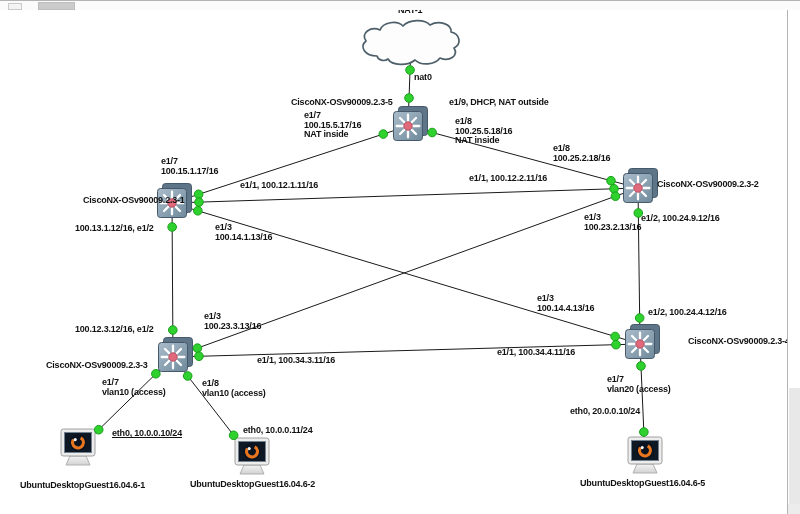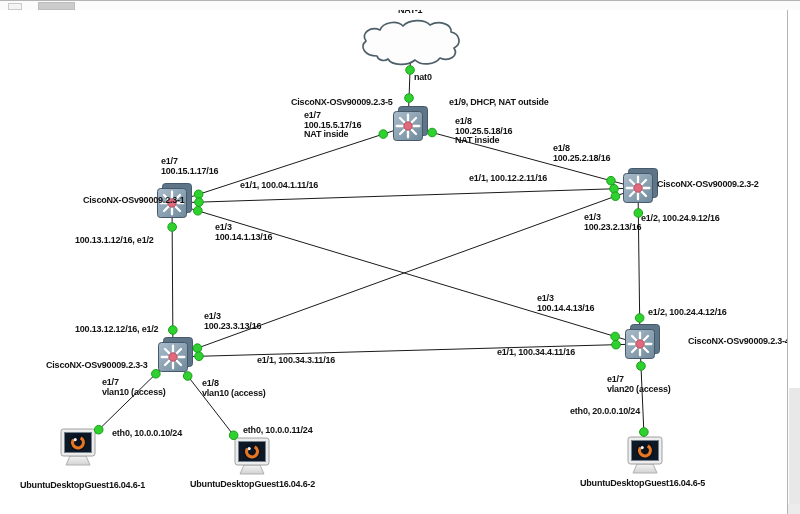--- a/index.html
+++ b/index.html
@@ -246,45 +246,45 @@
       <div class="lbl" style="left: 414px; top: 73px;">nat0</div>
       <div class="lbl" style="left: 419px; top: 98px; margin-left: 30px;">e1/9, DHCP, NAT outside</div>
       <div class="lbl" style="left: 304px; top: 111px;">e1/7
 100.15.5.17/16
 NAT inside</div>
       <div class="lbl" style="left: 455px; top: 117px;">e1/8
 100.25.5.18/16
 NAT inside</div>
       <div class="lbl" style="left: 161px; top: 157px;">e1/7
 100.15.1.17/16</div>
-      <div class="lbl" style="left: 240px; top: 181px;">e1/1, 100.04.1.11/16</div>
+      <div class="lbl" style="left: 240px; top: 181px;">e1/1, 100.12.1.11/16</div>
       <div class="lbl" style="left: 469px; top: 174px;">e1/1, 100.12.2.11/16</div>
       <div class="lbl" style="left: 553px; top: 144px;">e1/8
 100.25.2.18/16</div>
-      <div class="lbl" style="left: 75px; top: 224px; margin-top: 12px;">100.13.1.12/16, e1/2</div>
+      <div class="lbl" style="left: 75px; top: 224px;">100.13.1.12/16, e1/2</div>
       <div class="lbl" style="left: 215px; top: 223px;">e1/3
 100.14.1.13/16</div>
       <div class="lbl" style="left: 584px; top: 213px;">e1/3
 100.23.2.13/16</div>
       <div class="lbl" style="left: 641px; top: 214px;">e1/2, 100.24.9.12/16</div>
-      <div class="lbl" style="left: 75px; top: 325px;">100.13.12.12/16, e1/2</div>
+      <div class="lbl" style="left: 75px; top: 325px;">100.12.3.12/16, e1/2</div>
       <div class="lbl" style="left: 204px; top: 312px;">e1/3
 100.23.3.13/16</div>
       <div class="lbl" style="left: 257px; top: 356px;">e1/1, 100.34.3.11/16</div>
       <div class="lbl" style="left: 537px; top: 294px;">e1/3
 100.14.4.13/16</div>
       <div class="lbl" style="left: 497px; top: 348px;">e1/1, 100.34.4.11/16</div>
       <div class="lbl" style="left: 648px; top: 308px;">e1/2, 100.24.4.12/16</div>
       <div class="lbl" style="left: 102px; top: 378px;">e1/7
 vlan10 (access)</div>
       <div class="lbl" style="left: 202px; top: 379px;">e1/8
 vlan10 (access)</div>
       <div class="lbl" style="left: 607px; top: 375px;">e1/7
 vlan20 (access)</div>
-      <div class="lbl" style="left: 112px; top: 429px;">eth0, 10.0.0.10/24</div>
+      <div class="lbl" style="left: 112px; top: 429px; text-decoration: underline;">eth0, 10.0.0.10/24</div>
       <div class="lbl" style="left: 243px; top: 426px;">eth0, 10.0.0.11/24</div>
       <div class="lbl" style="left: 553px; top: 407px; margin-left: 17px;">eth0, 20.0.0.10/24</div>
     </div>
 </div>
 
 <div class="hscroll">
   <div class="hscroll-btn"></div>
   <div class="hscroll-thumb"></div>
 </div>
 <div class="vscroll">

